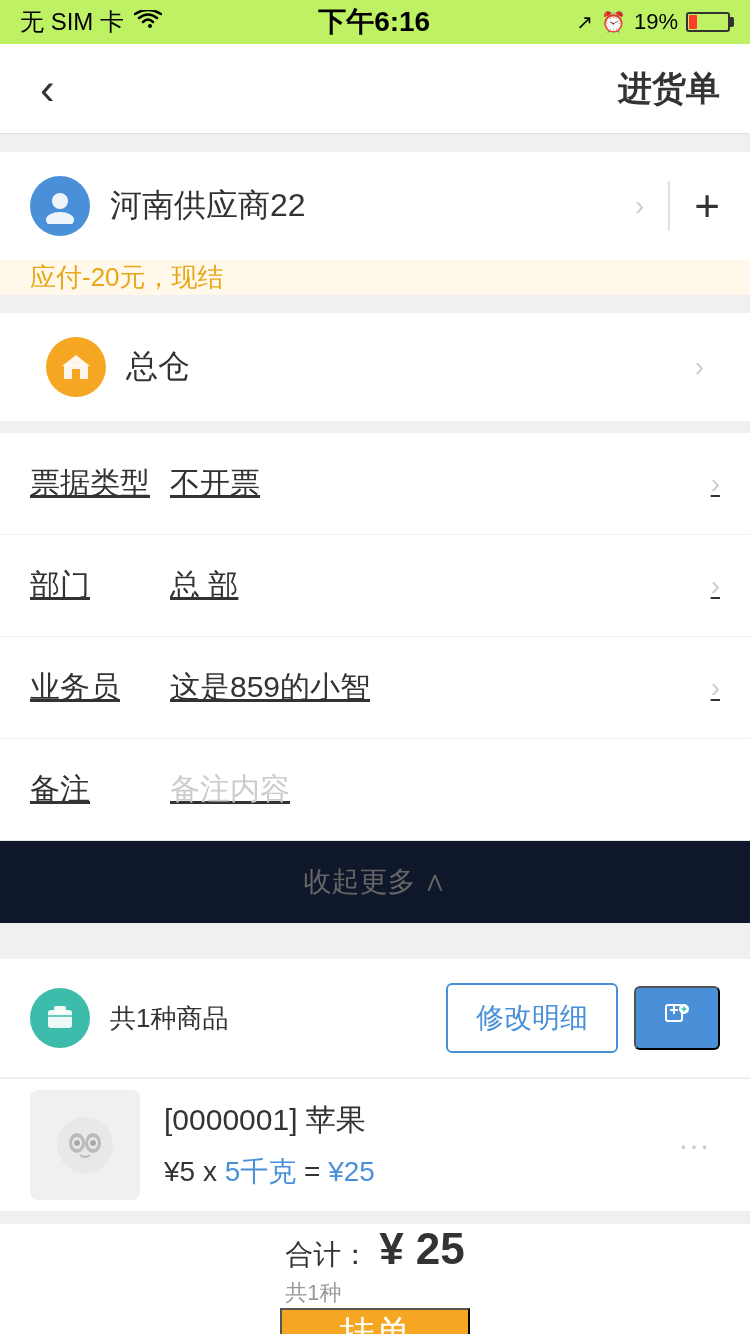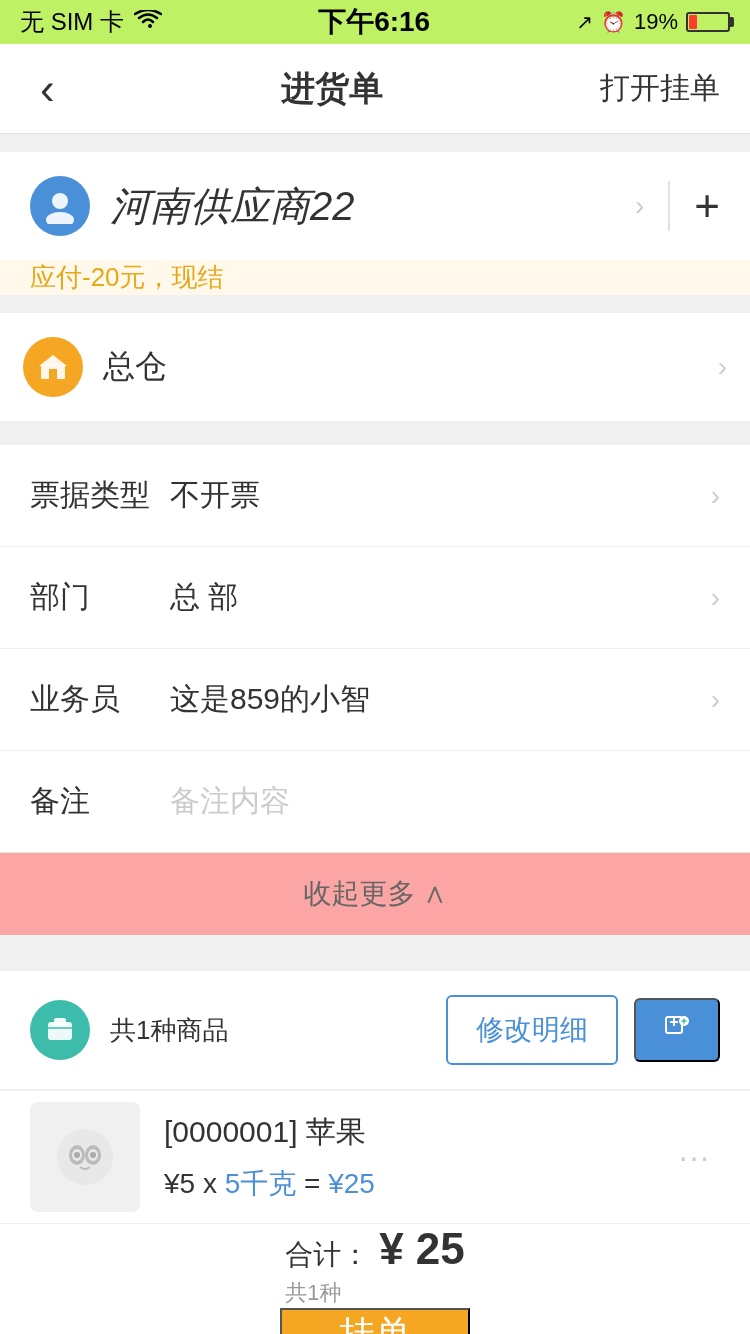--- a/index.html
+++ b/index.html
@@ -110,23 +110,22 @@
       border-radius: 50%;
       background: #4a90d9;
       display: flex;
       align-items: center;
       justify-content: center;
       margin-right: 20px;
       flex-shrink: 0;
     }
     .supplier-name {
       flex: 1;
-      font-size: 40px;
-      color: #333;
-      font-style: italic;
+      font-size: 32px;
+      color: #333;
     }
     .supplier-chevron {
       font-size: 28px;
       color: #ccc;
       margin-right: 0;
     }
     .supplier-divider {
       width: 2px;
       height: 50px;
       background: #e0e0e0;
@@ -143,21 +142,21 @@
       background: #fff8eb;
       padding: 0 30px;
       font-size: 26px;
       color: #e6a817;
     }
 
     
     .warehouse-row {
       display: flex;
       align-items: center;
-      padding: 24px 23px;
+      padding: 24px 46px;
       background: #fff;
       margin-top: 18px;
     }
     .warehouse-icon {
       width: 60px;
       height: 60px;
       border-radius: 50%;
       background: #f5a623;
       display: flex;
       align-items: center;
@@ -173,21 +172,22 @@
       color: #333;
     }
     .row-chevron {
       font-size: 28px;
       color: #ccc;
     }
 
     
     .form-section {
       background: #fff;
-      margin-top: 24px;
+      margin-top: 12px;
+      text-decoration: underline;
     }
     .form-row {
       display: flex;
       align-items: center;
       padding: 30px 30px;
       border-bottom: 1px solid #f0f0f0;
       min-height: 90px;
     }
     .form-row:last-child {
       border-bottom: none;
@@ -206,21 +206,21 @@
     }
     .form-placeholder {
       flex: 1;
       font-size: 30px;
       color: #ccc;
       padding-left: 20px;
     }
 
     
     .collapse-bar {
-      background: #fca5a5;
+      background: #0f172a;
       text-align: center;
       padding: 22px 13px;
       font-size: 28px;
       color: #666;
       margin-top: 0;
       border-top: 1px solid #e8e8e8;
     }
 
     
     .product-header {
@@ -393,21 +393,20 @@
     <span>19%</span>
     <span class="battery-icon">
       <span class="battery-fill"></span>
     </span>
   </div>
 </div>
 
 <div class="nav-bar">
   <span class="nav-back" style="font-size:44px; font-weight:300;">‹</span>
   <span class="nav-title">进货单</span>
-  <span class="nav-action">打开挂单</span>
 </div>
 
 <div class="section-divider"></div>
 
 <div class="card">
   <div class="supplier-row">
     <div class="supplier-avatar">
       <svg width="36" height="36" viewBox="0 0 36 36">
         <circle cx="18" cy="13" r="8" fill="#fff" opacity="0.9"></circle>
         <ellipse cx="18" cy="32" rx="14" ry="8" fill="#fff" opacity="0.9"></ellipse>

